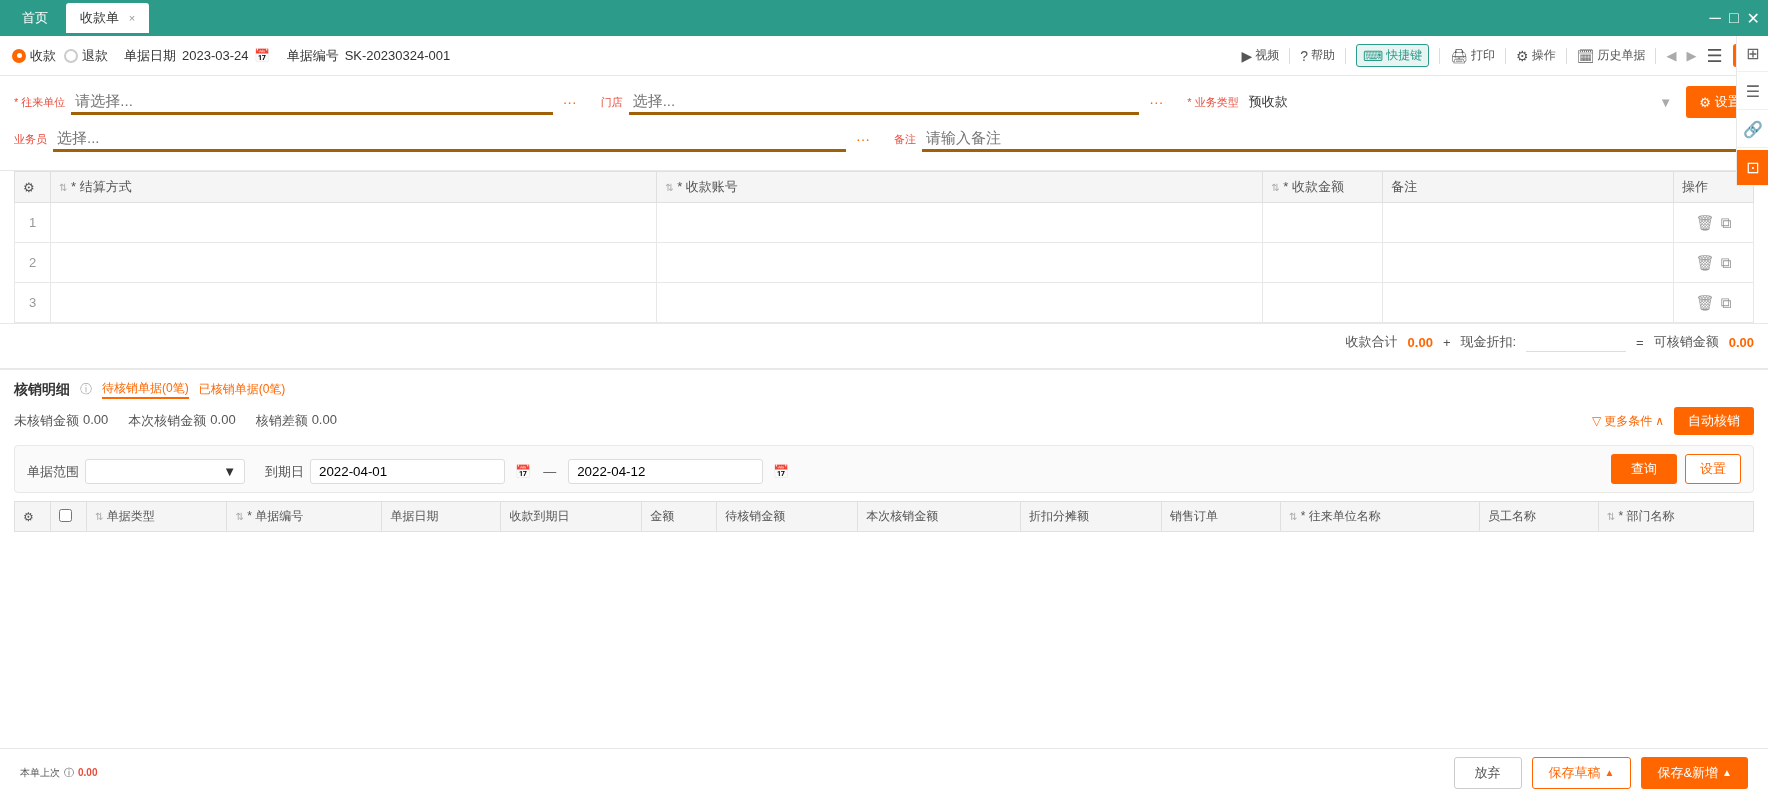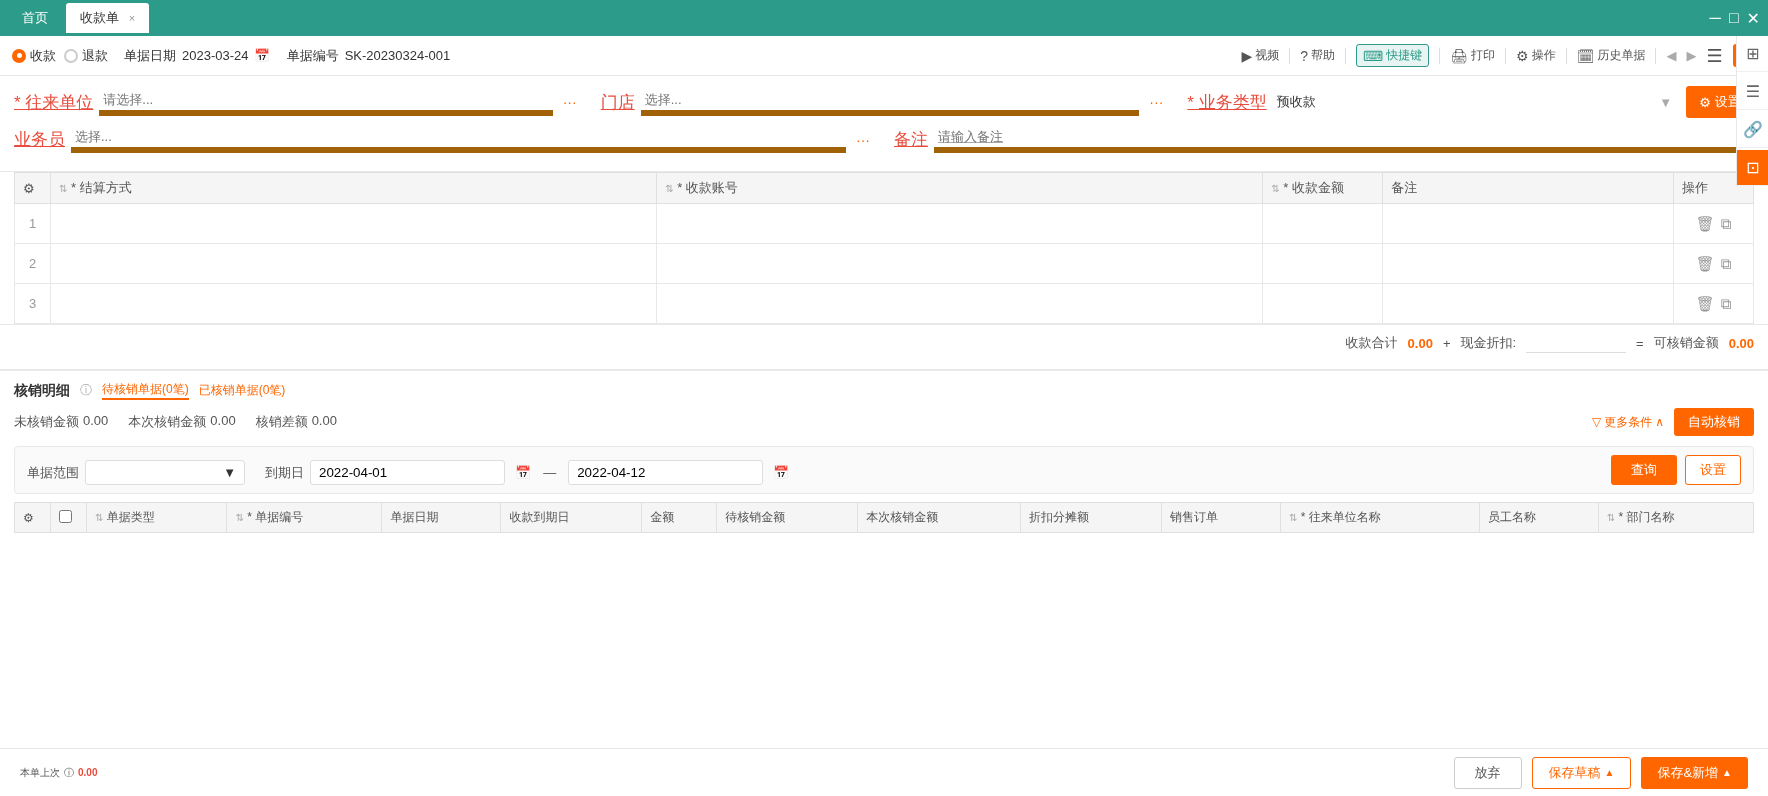--- a/index.html
+++ b/index.html
@@ -48,24 +48,24 @@
     .toolbar-right { margin-left: auto; display: flex; align-items: center; gap: 10px; }
     .toolbar-btn { display: flex; align-items: center; gap: 3px; cursor: pointer; color: #555; font-size: 12px; }
     .toolbar-btn .icon { font-size: 14px; }
     .toolbar-btn.highlight { background: #e8f4f2; border: 1px solid #2d9b8a; border-radius: 3px; padding: 2px 6px; color: #2d9b8a; }
     .divider-v { width: 1px; height: 16px; background: #ddd; }
 
     
     .form-area { padding: 10px 14px; background: #fff; border-bottom: 1px solid #e8e8e8; }
     .form-row { display: flex; align-items: center; gap: 0; margin-bottom: 8px; }
     .form-field { display: flex; align-items: center; gap: 6px; flex: 1; }
-    .form-field-label { color: #e74c3c; white-space: nowrap; font-size: 17px; text-decoration: underline; }
+    .form-field-label { color: #e74c3c; white-space: nowrap; font-size: 11px; }
     .form-input {
-      flex: 1; border: none; border-bottom: 6px solid #a16207;
-      padding: 3px 4px; font-size: 13px; color: #aaa; outline: none;
+      flex: 1; border: none; border-bottom: 3px solid #a16207;
+      padding: 3px 4px; font-size: 15px; color: #aaa; outline: none;
       background: transparent; min-width: 80px;
     }
     .more-btn { color: #f60; cursor: pointer; font-size: 14px; padding: 0 4px; }
 
     
     .data-table-wrap { padding: 0 14px; background: #fff; }
     .data-table { width: 100%; border-collapse: collapse; }
     .data-table th {
       background: #f5f5f5; border: 1px solid #e0e0e0;
       padding: 6px 8px; text-align: left; font-weight: 500; color: #555;
@@ -302,21 +302,21 @@
 
       <div class="form-field" style="flex:2;">
         <span class="form-field-label">业务员</span>
         <input class="form-input" type="text" style="color: rgb(170, 170, 170);" placeholder="选择...">
         <span class="more-btn">···</span>
       </div>
 
 
       <div class="form-field" style="flex:2;margin-left:20px;">
         <span class="form-field-label">备注</span>
-        <input class="form-input" type="text" placeholder="请输入备注" style="color: rgb(170, 170, 170); text-decoration: underline;">
+        <input class="form-input" type="text" placeholder="请输入备注" style="color: rgb(170, 170, 170);">
       </div>
     </div>
   </div>
 
   <div class="data-table-wrap">
     <table class="data-table">
       <thead>
         <tr>
           <th style="width:36px;">
             <span>⚙</span>

